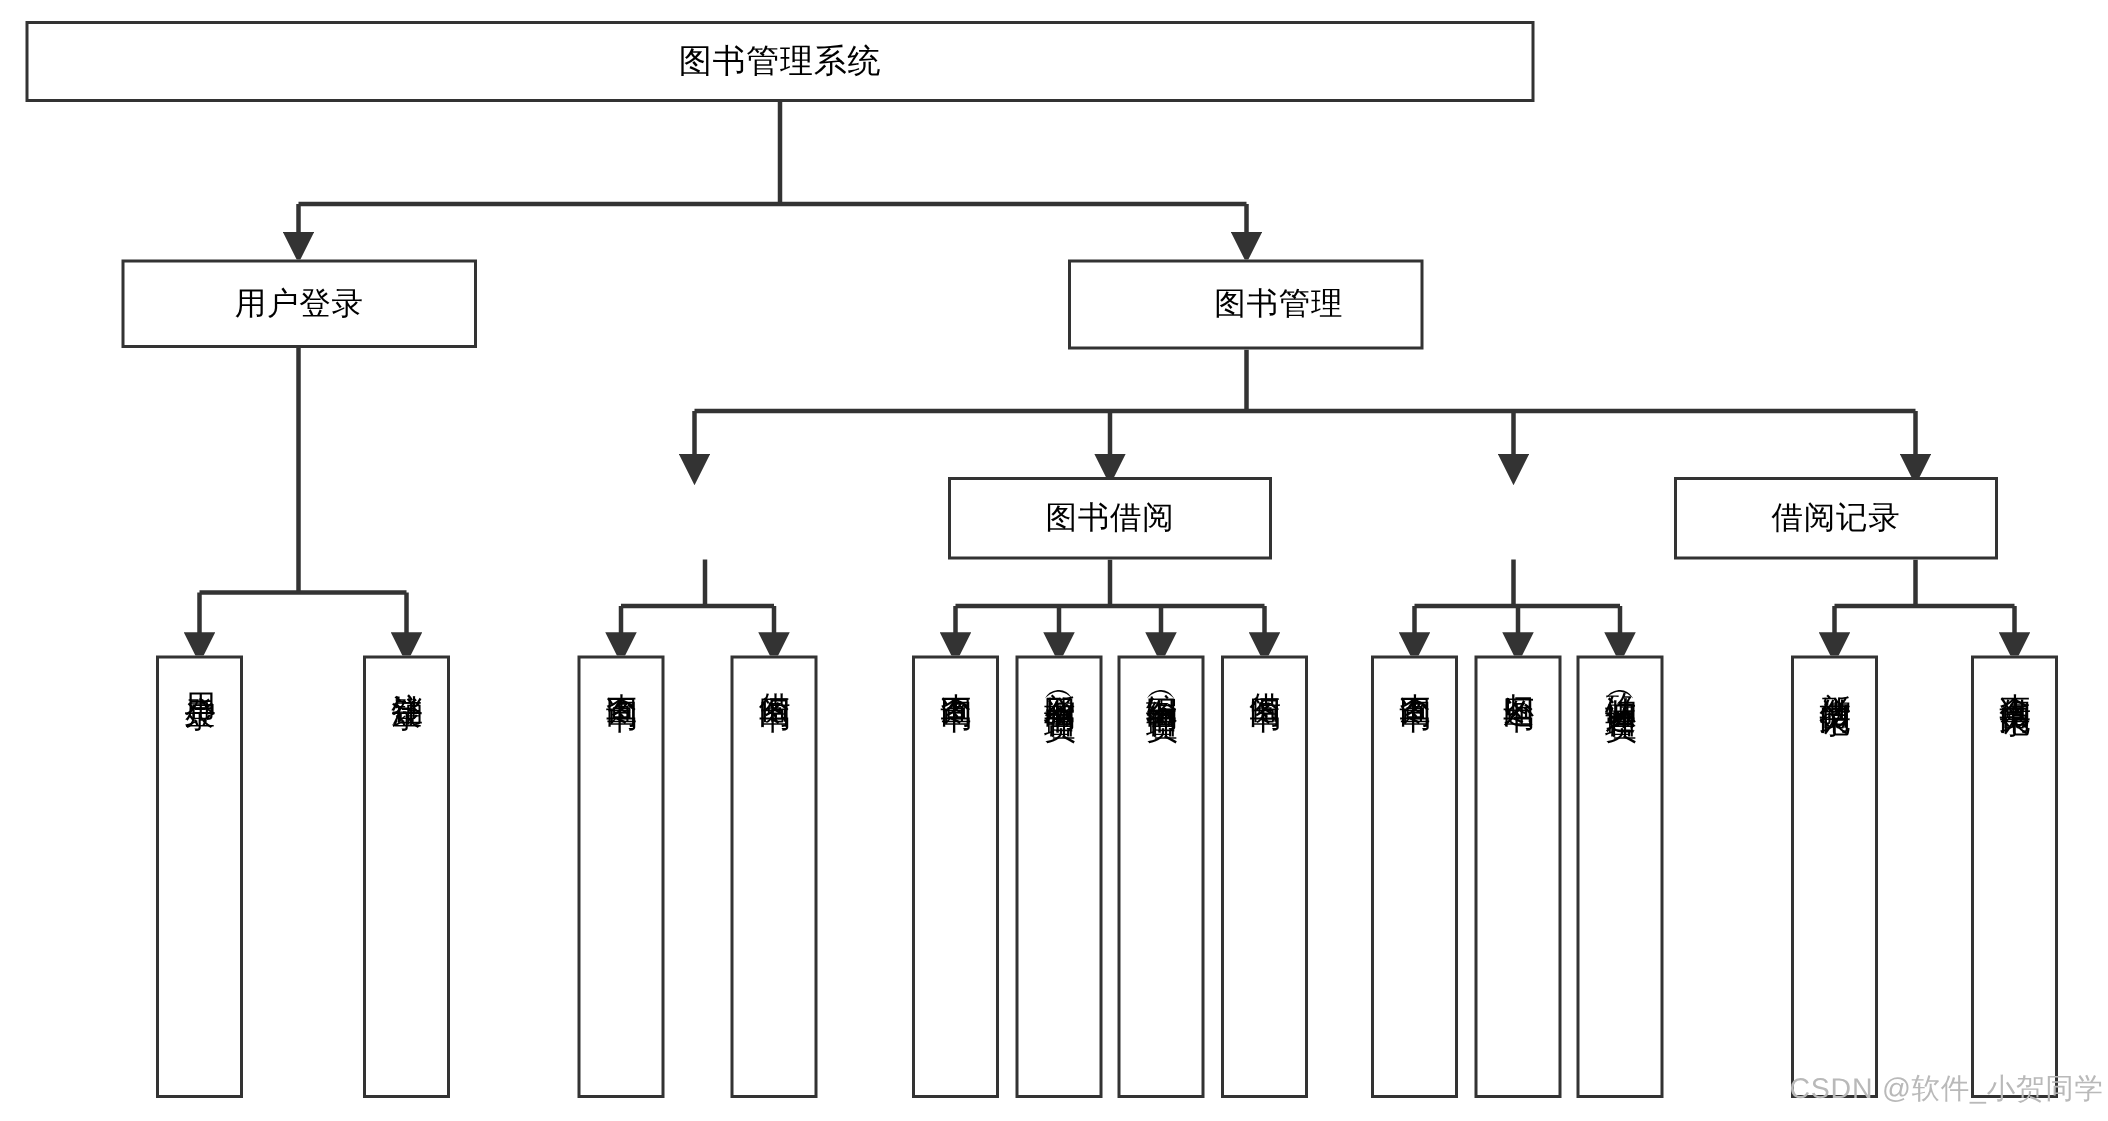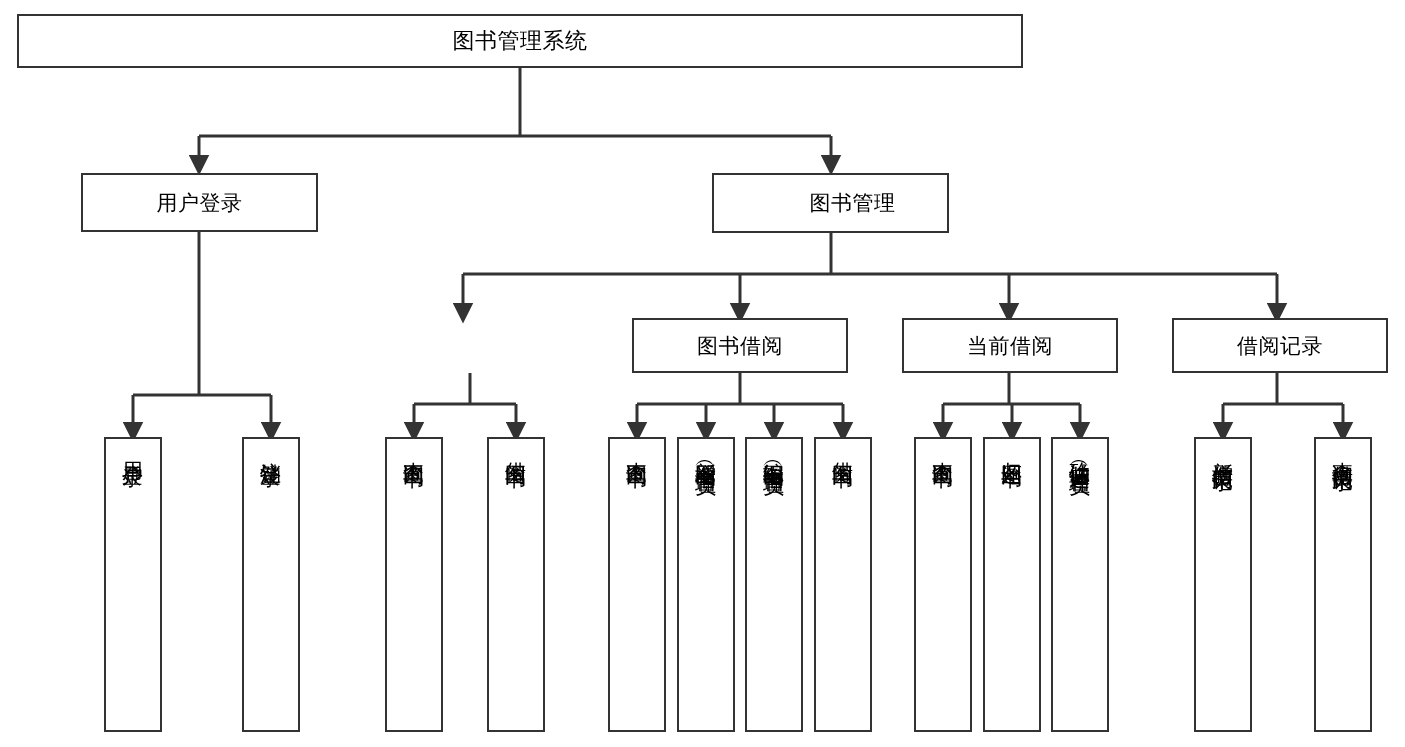--- a/index.html
+++ b/index.html
@@ -131,24 +131,21 @@
   <div class="node horiz" style="left:81px; top:173px; width:237px; height:59px;">
     <span class="lbl">用户登录</span>
   </div>
   <div class="node horiz" style="left:712px; top:173px; width:237px; height:60px;padding-left:44px;">
     <span class="lbl">图书管理</span>
   </div>
 
   <div class="node horiz" style="left:632px; top:318px; width:216px; height:55px;">
     <span class="lbl">图书借阅</span>
   </div>
-  <div class="node horiz" style="left:902px; top:318px; width:216px; height:55px;">
-    <span class="lbl">当前借阅</span>
-  </div>
-  <div class="node horiz" style="left:1172px; top:318px; width:216px; height:55px;">
+  <div class="node horiz" style="left:1116px; top:318px; width:216px; height:55px;">
     <span class="lbl">借阅记录</span>
   </div>
 
   <div class="node vert" style="left:104px; top:437px; width:58px; height:295px;">
     <span class="lbl">用户登录</span>
   </div>
   <div class="node vert" style="left:242px; top:437px; width:58px; height:295px;">
     <span class="lbl">注销登录</span>
   </div>
 
@@ -182,14 +179,15 @@
     <span class="lbl">确认归还（管理员）</span>
   </div>
 
   <div class="node vert" style="left:1194px; top:437px; width:58px; height:295px;">
     <span class="lbl">新增借阅记录</span>
   </div>
   <div class="node vert" style="left:1314px; top:437px; width:58px; height:295px;">
     <span class="lbl">查询借阅记录</span>
   </div>
 
+  <div class="watermark" style="left:1193px; top:713px;">CSDN @软件_小贺同学</div>
 
 </div>
 
 </body></html>

